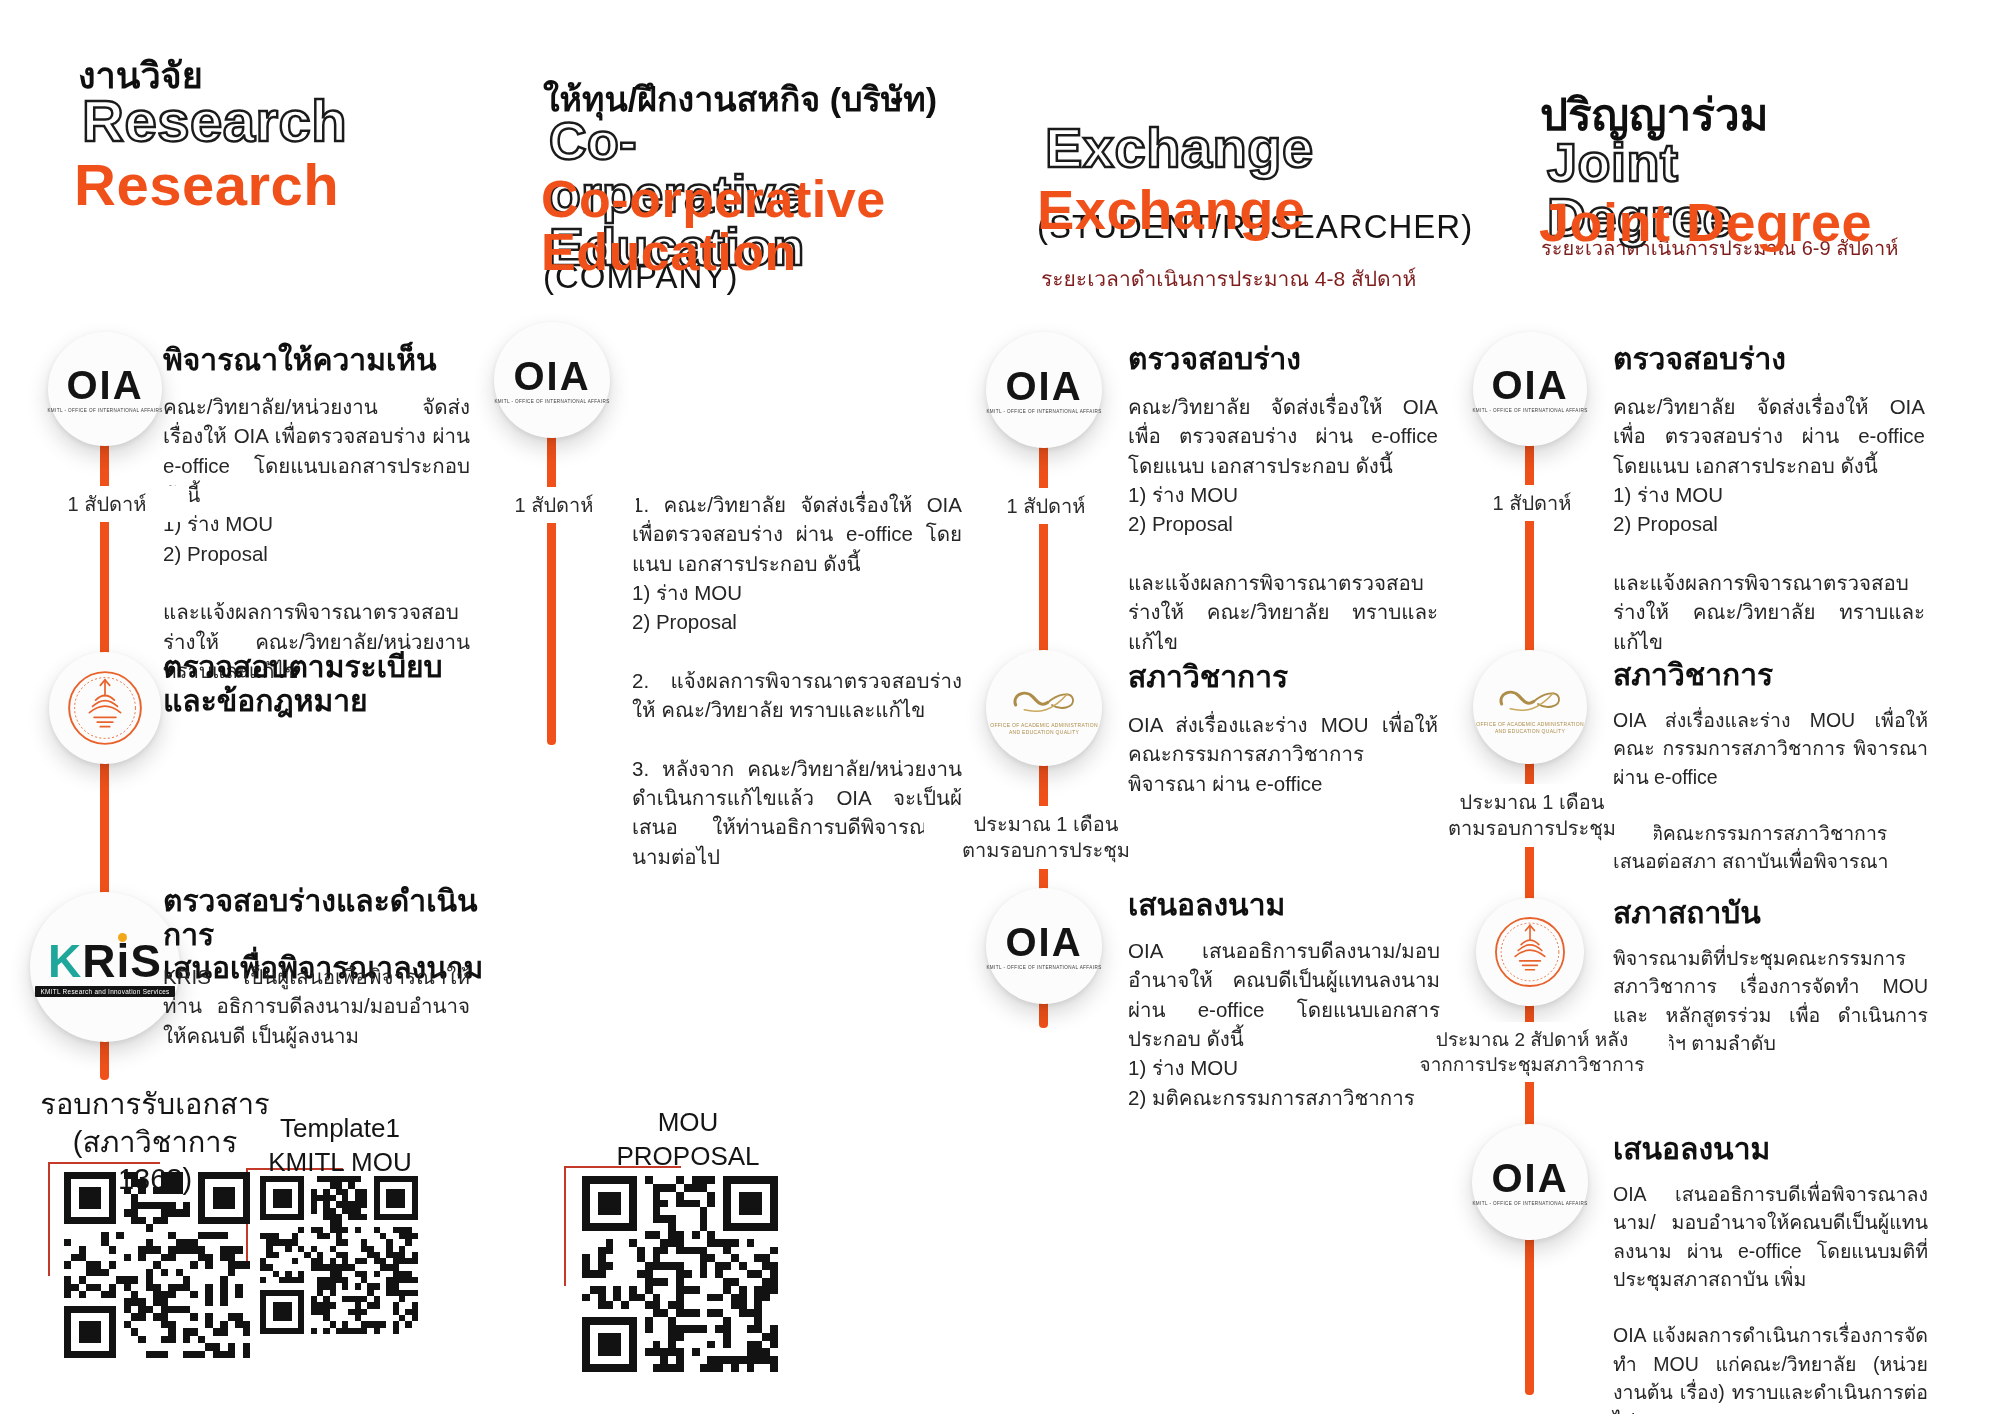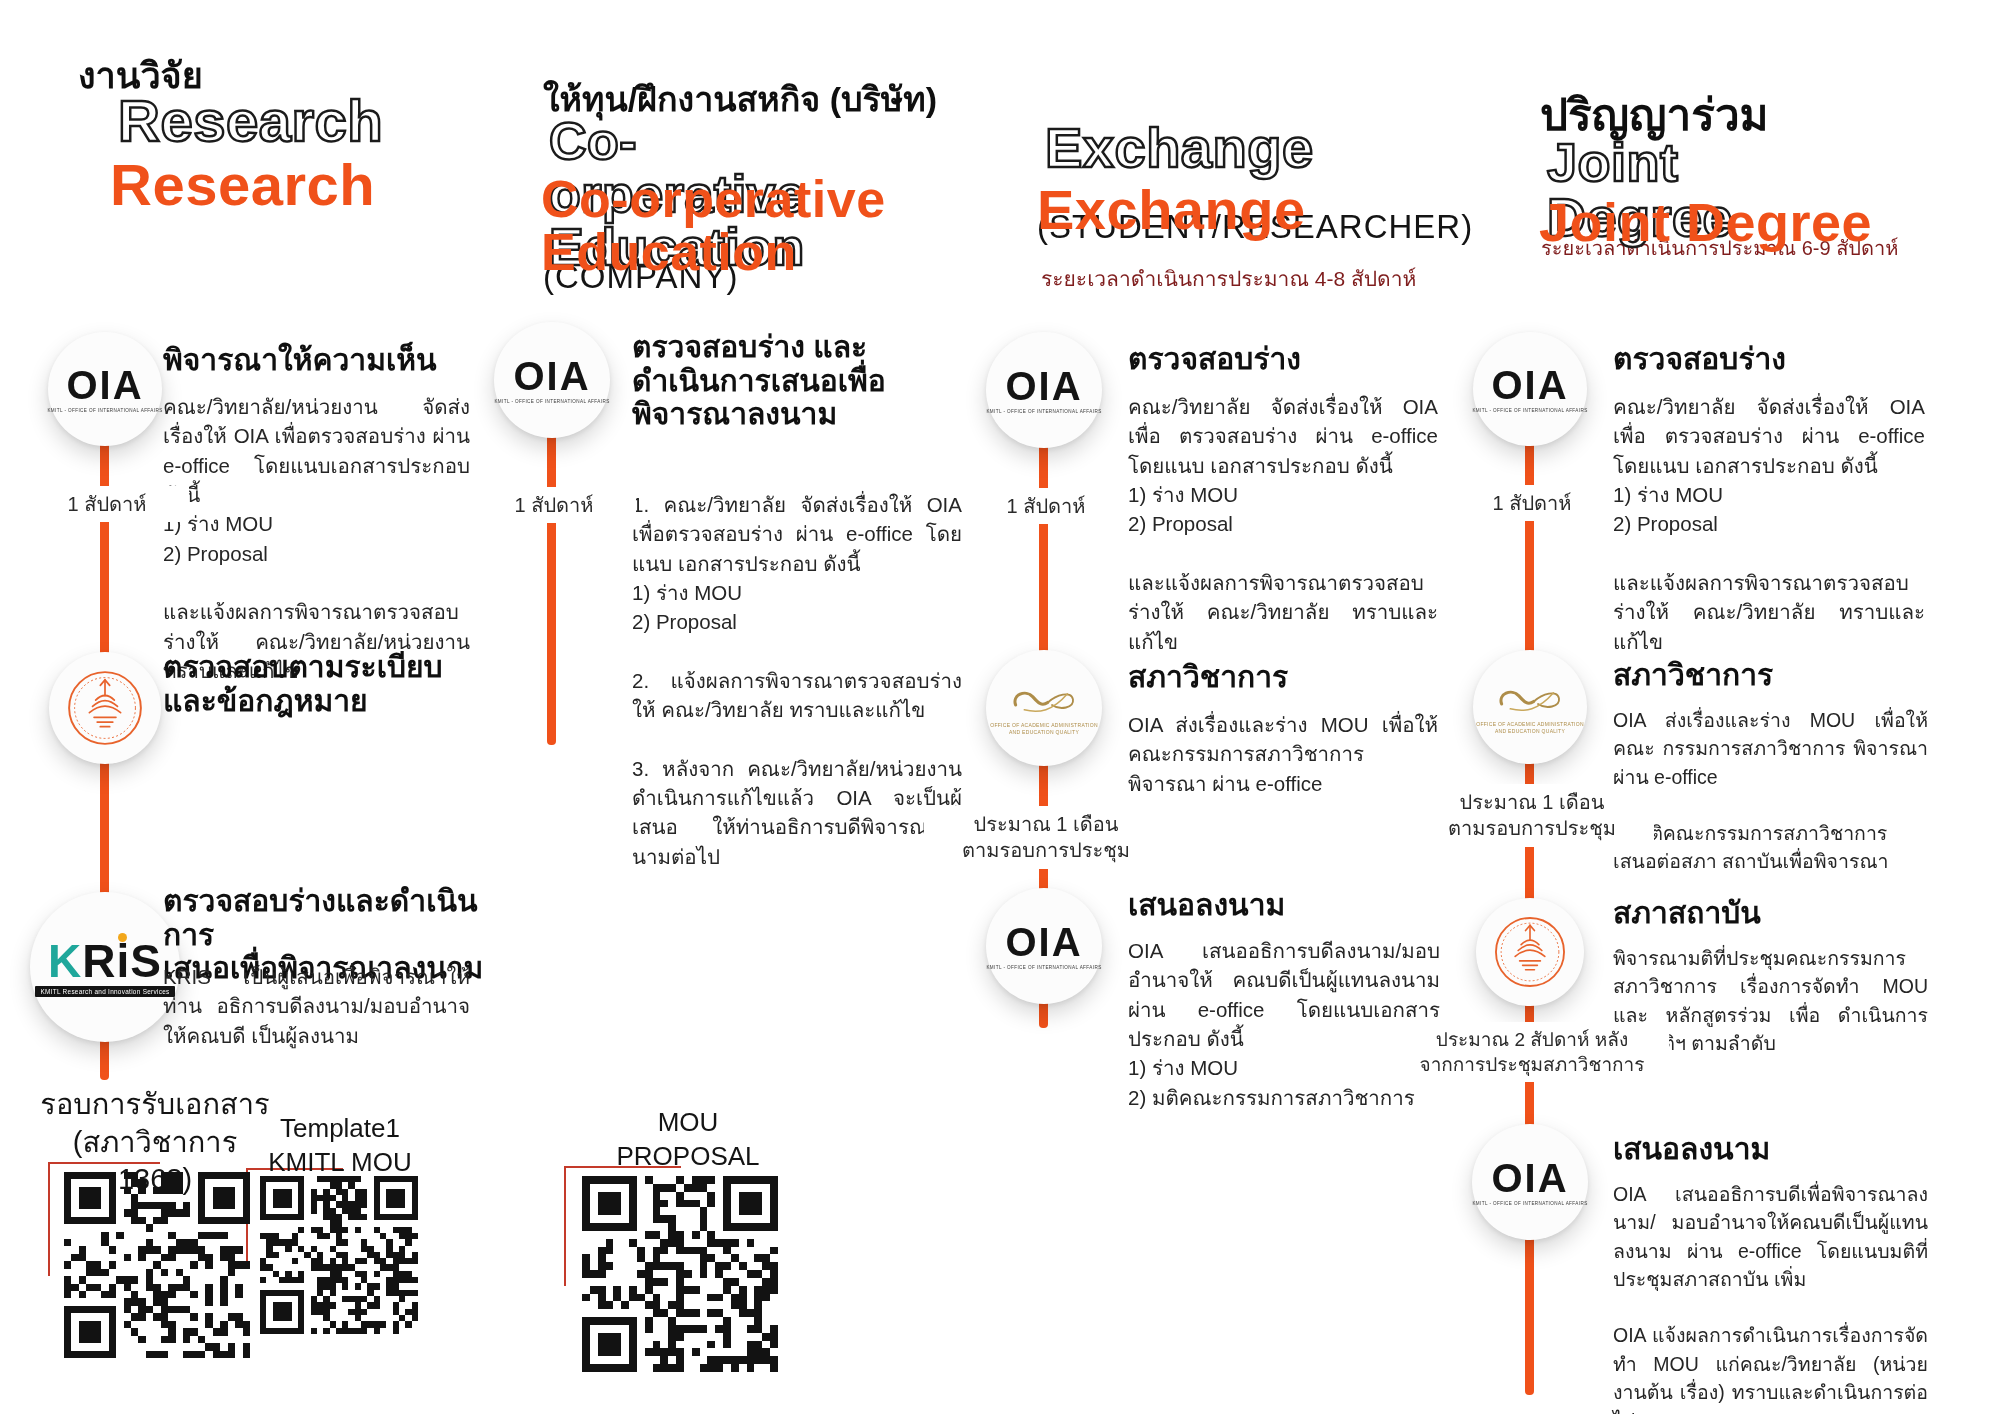--- a/index.html
+++ b/index.html
@@ -47,21 +47,21 @@
 <body>
 
 <div class="canvas">
 
   <div class="vline abs" style="left:100px;top:390px;height:690px;"></div>
   <div class="vline abs" style="left:547px;top:380px;height:365px;"></div>
   <div class="vline abs" style="left:1039px;top:390px;height:638px;"></div>
   <div class="vline abs" style="left:1525px;top:390px;height:1005px;"></div>
 
   <div class="hth abs" style="left:78px;top:55px;font-size:36px;">งานวิจัย</div>
-  <div class="disp abs" style="left:74px;top:96px;font-size:58px;margin-left:36px;">
+  <div class="disp abs" style="left:74px;top:96px;font-size:58px;">
     <span class="ghost">Research</span><span class="fill">Research</span>
   </div>
 
   <div class="circle" style="left:48px;top:332px;width:114px;height:114px;">
     <div class="oia-word" style="font-size:40px;">OIA</div>
     <div class="oia-cap">KMITL - OFFICE OF INTERNATIONAL AFFAIRS</div>
   </div>
   <div class="stitle abs" style="left:163px;top:343px;width:310px;">พิจารณาให้ความเห็น</div>
   <div class="sbody abs" style="left:163px;top:392px;width:307px;">คณะ/วิทยาลัย/หน่วยงาน จัดส่งเรื่องให้ OIA เพื่อตรวจสอบร่าง ผ่าน e-office โดยแนบเอกสารประกอบ ดังนี้
 1) ร่าง MOU
@@ -104,23 +104,20 @@
     <span class="ghost">Co-orperative
 Education</span><span class="fill">Co-orperative
 Education</span>
   </div>
   <div class="hparen abs" style="left:543px;top:258px;font-size:33px;">(COMPANY)</div>
 
   <div class="circle" style="left:494px;top:322px;width:116px;height:116px;">
     <div class="oia-word" style="font-size:40px;">OIA</div>
     <div class="oia-cap">KMITL - OFFICE OF INTERNATIONAL AFFAIRS</div>
   </div>
-  <div class="stitle abs" style="left:632px;top:330px;width:340px;">ตรวจสอบร่าง และ
-ดำเนินการเสนอเพื่อ
-พิจารณาลงนาม</div>
   <div class="sbody abs" style="left:632px;top:490px;width:330px;">1. คณะ/วิทยาลัย จัดส่งเรื่องให้ OIA เพื่อตรวจสอบร่าง ผ่าน e-office โดยแนบ เอกสารประกอบ ดังนี้
     1) ร่าง MOU
     2) Proposal
 
 2. แจ้งผลการพิจารณาตรวจสอบร่างให้ คณะ/วิทยาลัย ทราบและแก้ไข
 
 3. หลังจาก คณะ/วิทยาลัย/หน่วยงาน ดำเนินการแก้ไขแล้ว OIA จะเป็นผู้เสนอ ให้ท่านอธิการบดีพิจารณาลงนามต่อไป</div>
   <div class="dur abs" style="left:472px;top:487px;width:160px;">1 สัปดาห์</div>
 
   <div class="disp abs" style="left:1037px;top:124px;font-size:56px;">

